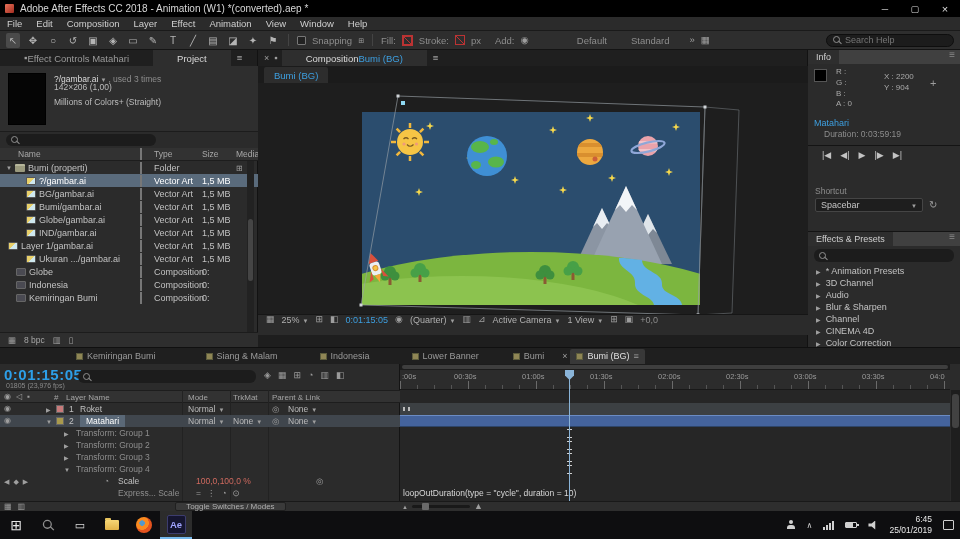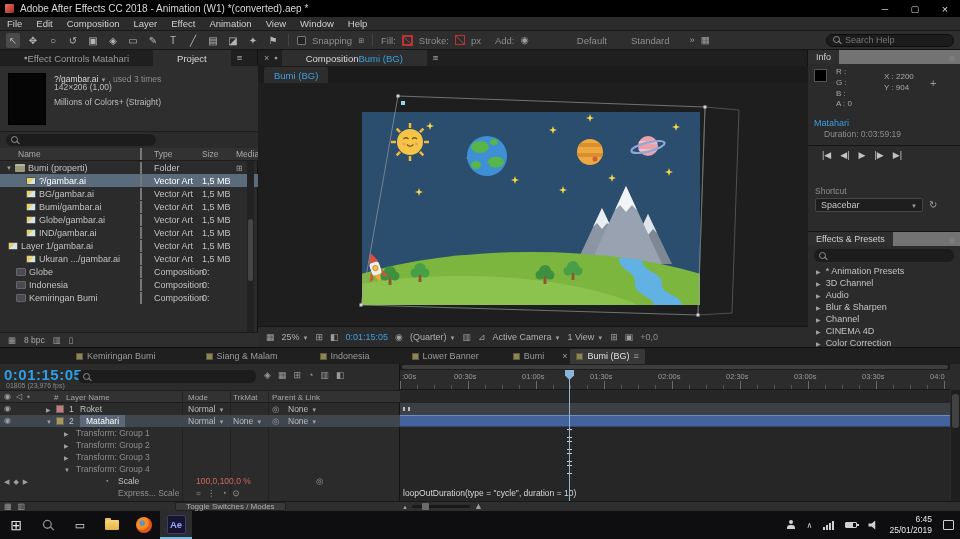--- a/index.html
+++ b/index.html
@@ -78,26 +78,26 @@
   .fic.comp{background:#4a4a52;border:1px solid #666}
   .pscroll{position:absolute;right:3px;top:111px;width:7px;height:171px;background:#222}
   .pscroll .th{position:absolute;left:1px;right:1px;top:58px;height:62px;background:#454545;border-radius:3px}
   .pfoot{position:absolute;bottom:0;left:0;width:258px;height:15px;background:#2e2e2e;border-top:1px solid #1c1c1c;display:flex;align-items:center;gap:8px;padding:0 8px;font-size:8.5px;color:#a5a5a5}
   
   .cpanel{top:50px;left:258px;width:550px;height:297px;background:#1e1e1e;border-right:1px solid #121212}
   .ctabrow{position:absolute;top:16px;left:0;width:550px;height:17px;background:#1b1b1b;display:flex;align-items:flex-end}
   .ctab{height:16px;background:#2d2d2d;display:flex;align-items:center;padding:0 10px;font-size:9.5px;margin-left:6px;border-radius:2px 2px 0 0}
   .viewport{position:absolute;top:33px;left:0;width:550px;height:243px;background:#1e1e1e;overflow:hidden}
   .compsvg{position:absolute;left:104px;top:29px}
-  .cfoot{position:absolute;bottom:0;left:0;width:550px;height:21px;background:#2b2b2b;border-top:1px solid #161616;display:flex;align-items:center;gap:7px;padding:0 8px;font-size:9px;color:#b0b0b0}
+  .cfoot{position:absolute;bottom:12px;left:0;width:550px;height:21px;background:#2b2b2b;border-top:1px solid #161616;display:flex;align-items:flex-start;gap:7px;padding:0 8px;font-size:9px;color:#b0b0b0}
   .dd{display:flex;align-items:center;gap:3px}
   
   .rpanel{top:50px;left:808px;width:152px;height:297px;background:#2b2b2b}
   .rsect{position:absolute;left:0;width:152px}
-  .rh{height:14px;background:#737373;display:flex;align-items:flex-end}
+  .rh{height:14px;background:#404040;display:flex;align-items:flex-start}
   .rh .lbl{background:#2e2e2e;height:100%;display:flex;align-items:center;padding:0 8px;font-size:9px;color:#cfcfcf}
   .rh .i-menu{margin-left:auto;margin-right:5px;color:#8a8a8a}
   .inforow{font-size:8px;color:#a9a9a9;line-height:1.35}
   .transport{display:flex;gap:9px;padding:4px 0 0 14px;color:#c3c3c3;font-size:9px}
   .select{height:14px;background:#1e1e1e;border:1px solid #454545;border-radius:2px;display:flex;align-items:center;justify-content:space-between;padding:0 5px;font-size:9px;color:#c5c5c5}
   .esearch{margin:3px 6px;height:13px;background:#1c1c1c;border-radius:6px;display:flex;align-items:center;gap:4px;padding:0 5px}
   .erow{height:12px;display:flex;align-items:center;gap:5px;padding-left:8px;font-size:9px;color:#c3c3c3}
   
   .ttabs{top:347px;left:0;width:960px;height:17px;background:#1f1f1f;border-top:1px solid #101010;display:flex;align-items:center;font-size:9px;color:#9a9a9a}
   .ttab{display:flex;align-items:center;gap:4px;padding:0 6px;height:15px}

